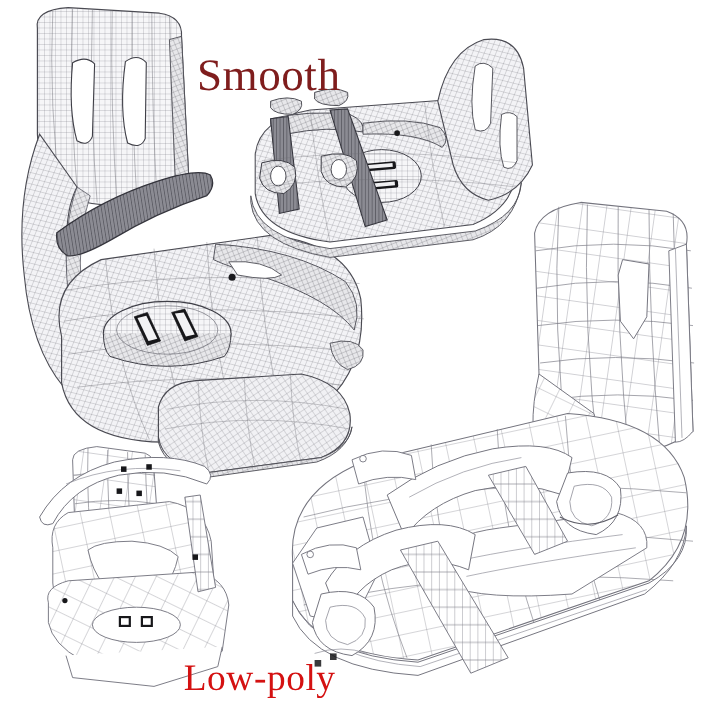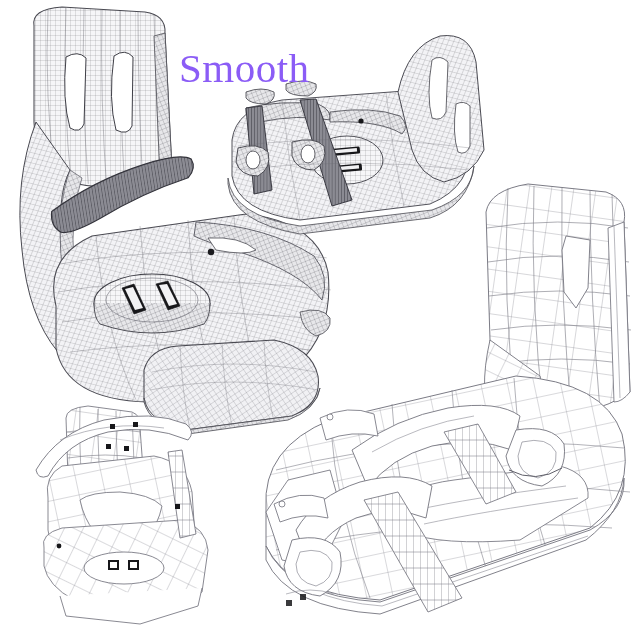--- a/index.html
+++ b/index.html
@@ -313,16 +313,17 @@
       <path d="M274 504 Q300 490 324 498 L328 518 Q304 512 280 522 Z" fill="#ffffff" stroke="#74747e" stroke-width="0.85"></path>
       <path d="M286 594 Q310 586 334 594" fill="none" stroke="#8a8a94" stroke-width="0.6"></path>
 
       <rect x="300" y="594" width="6" height="6" fill="#17171a" opacity="0.85"></rect>
       <rect x="286" y="600" width="6" height="6" fill="#17171a" opacity="0.85"></rect>
       <circle cx="330" cy="417" r="3" fill="#ffffff" stroke="#74747e" stroke-width="0.8"></circle>
       <circle cx="282" cy="504" r="3" fill="#ffffff" stroke="#74747e" stroke-width="0.8"></circle>
     </g>
   </svg>
 
-  <div class="label" id="label-smooth" style="color: #8b5cf6; left: 179px; top: 44px; font-size: 41px;">Smooth</div>
-
+  <div class="label" id="label-smooth" style="color: #7f1d1d; left: 179px; top: 44px; font-size: 41px;">Smooth</div>
+
+  <div class="label" id="label-lowpoly" style="color: rgb(212, 17, 17); left: 167px; top: 598px; font-size: 34px;">Low-poly</div>
 
 </div>
 
 </body></html>

